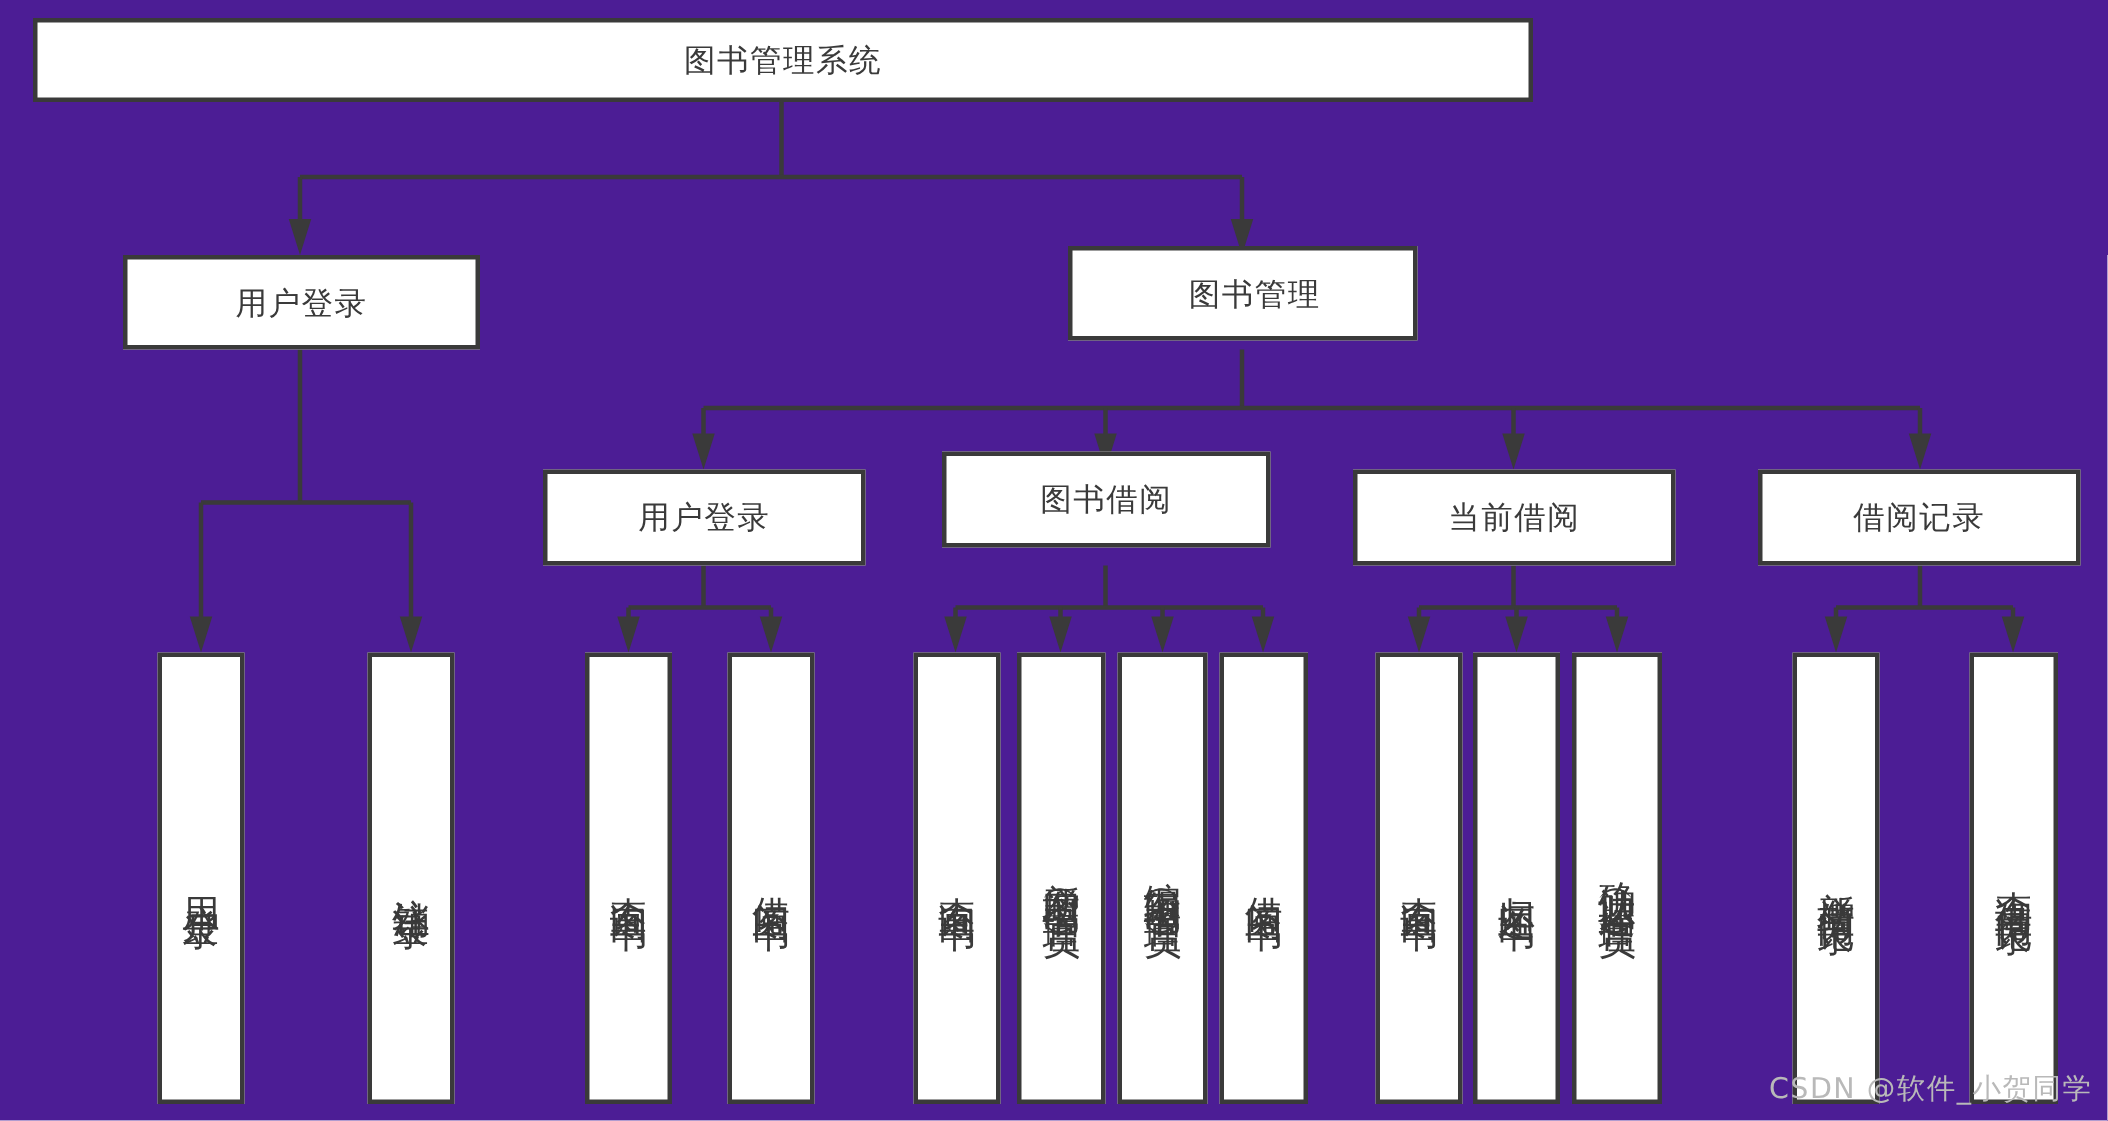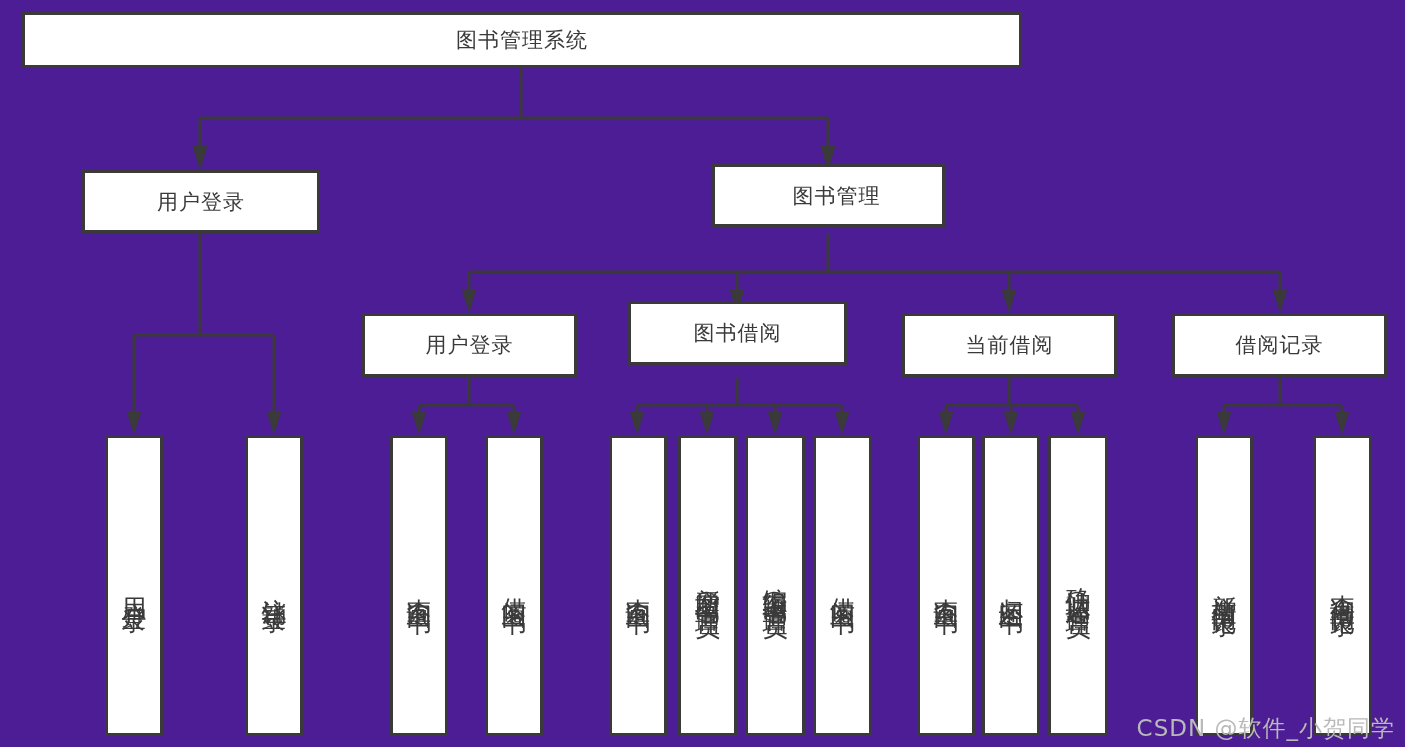--- a/index.html
+++ b/index.html
@@ -13,21 +13,21 @@
     box-sizing:border-box; display:flex; align-items:center; justify-content:center;
     color:#3a3a3a;
   }
   .hbox { font-size:21px; letter-spacing:1px; }
   .root { font-size:21px; }
   .vbox span.vtext {
     writing-mode:vertical-rl; text-orientation:mixed;
     font-size:25px; letter-spacing:4px; line-height:1;
   }
   .watermark {
-    position:absolute; right:10px; top:713px; font-size:23px; color:#b9b9b9;
+    position:absolute; right:10px; top:713px; font-size:19px; color:#b9b9b9;
     letter-spacing:1px; white-space:nowrap; z-index:5;
   }
   svg path { stroke:#3a3a3a; stroke-width:3; fill:none; }
   svg polygon { fill:#3a3a3a; stroke:none; }
 </style>
 </head>
 <body>
 
 <div class="canvas">
 

